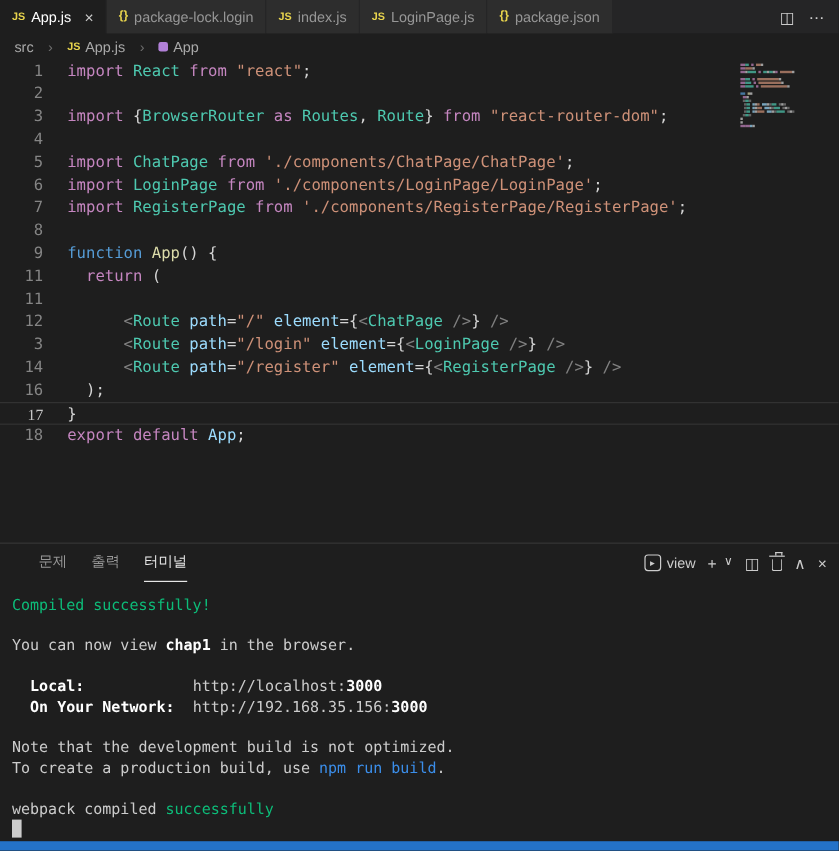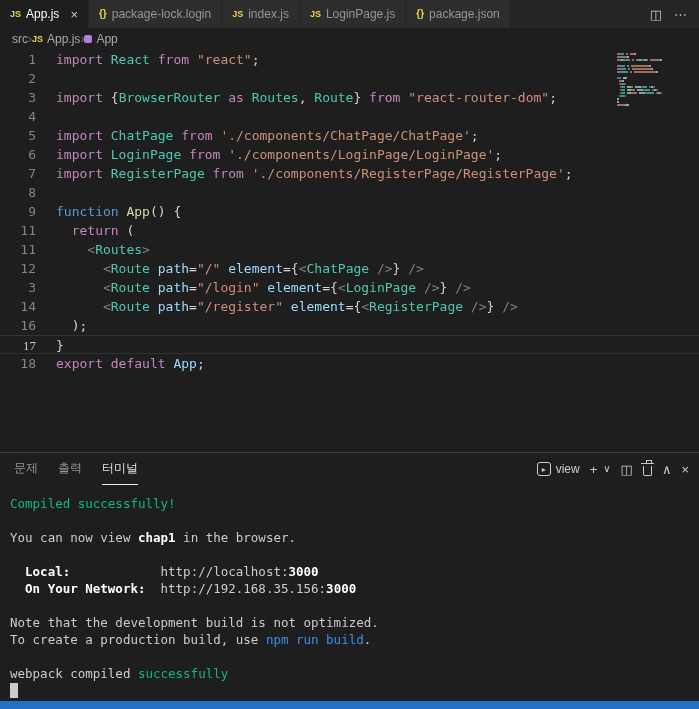--- a/index.html
+++ b/index.html
@@ -19,42 +19,42 @@
   .tab.active { background:#1e1e1e; color:#ffffff; }
   .file-icon { font-weight:bold; font-size:9px; line-height:1; }
   .file-icon.js { color:#e8d44d; }
   .file-icon.json { color:#e8d44d; font-size:10px; }
   .tab-close { margin-left:6px; color:#cccccc; font-size:13px; }
   .tab-actions { margin-left:auto; display:flex; align-items:center; gap:12px; padding:0 12px; color:#cccccc; }
   .action { font-size:13px; cursor:pointer; line-height:1; }
   .action.small { font-size:10px; margin-left:-4px; }
 
   
-  .breadcrumb { height:22px; display:flex; align-items:center; gap:0; padding:0 0 0 12px;
+  .breadcrumb { height:22px; display:flex; align-items:center; gap:12px; padding:0 0 0 12px;
                 font-size:12px; color:#a9a9a9; flex-shrink:0; background:#1e1e1e; }
   .bc-item { display:inline-flex; align-items:center; gap:4px; cursor:pointer; }
   .bc-sep { color:#6e6e6e; font-size:12px; }
   .symbol-icon { width:8px; height:8px; border-radius:2px; display:inline-block; }
 
   
   .editor { height:402px; position:relative; overflow:hidden; background:#1e1e1e; flex-shrink:0; }
   .code-line { display:flex; height:19px; line-height:19px;
                font-family:"DejaVu Sans Mono","Liberation Mono",monospace; font-size:13px; cursor:text; }
   .line-number { width:36px; text-align:right; color:#858585; flex-shrink:0; user-select:none; }
   .code-text { padding-left:20px; white-space:pre; }
   .code-line.current { border-top:1px solid #323232; border-bottom:1px solid #323232; }
   .code-line.current .line-number { color:#c6c6c6;font-family:Liberation Serif, serif; }
 
   .minimap { position:absolute; top:3px; right:12px; width:70px; }
   .mm-line { height:2px; margin-bottom:1px; font-size:0; white-space:nowrap; }
   .mm-tok { display:inline-block; height:2px; opacity:0.7; }
 
   
   .panel { height:249px; border-top:1px solid #3c3c3c; display:flex; flex-direction:column; flex-shrink:0; }
-  .panel-header { height:32px; display:flex; align-items:center; padding:0 10px 0 14px; flex-shrink:0;justify-content:flex-end; }
+  .panel-header { height:32px; display:flex; align-items:center; padding:0 10px 0 32px; flex-shrink:0;justify-content:flex-end; }
   .panel-tabs { display:flex; gap:20px; height:100%; }
   .panel-tab { color:#969696; font-size:12px; display:flex; align-items:center; height:100%;
                border-bottom:1px solid transparent; cursor:pointer; white-space:nowrap; }
   .panel-tab.active { color:#e7e7e7; border-bottom-color:#e7e7e7; }
   .panel-toolbar { margin-left:auto; display:flex; align-items:center; gap:10px; color:#cccccc; }
   .shell-badge { display:inline-flex; align-items:center; gap:5px; font-size:12px; cursor:pointer; }
   .shell-icon { width:14px; height:14px; border:1px solid #cccccc; border-radius:3px;
                 display:inline-flex; align-items:center; justify-content:center; font-size:8px; }
   .trash { position:relative; width:9px; height:10px; border:1px solid #cccccc; border-top:none;
            border-radius:0 0 2px 2px; margin-top:4px; cursor:pointer; }
@@ -159,21 +159,20 @@
         <div class="code-line">
           <span class="line-number">9</span>
           <span class="code-text"><span style="color: rgb(86, 156, 214);">function</span><span style="color: rgb(212, 212, 212);"> </span><span style="color: rgb(220, 220, 170);">App</span><span style="color: rgb(212, 212, 212);">() {</span></span>
         </div>
         <div class="code-line">
           <span class="line-number">11</span>
           <span class="code-text"><span style="color: rgb(212, 212, 212);">  </span><span style="color: rgb(197, 134, 192);">return</span><span style="color: rgb(212, 212, 212);"> (</span></span>
         </div>
         <div class="code-line">
           <span class="line-number">11</span>
-          <span class="code-text"><span style="color: rgb(212, 212, 212);">    </span><span style="color: rgb(128, 128, 128);">&lt;</span><span style="color: rgb(78, 201, 176);">Routes</span><span style="color: rgb(128, 128, 128);">&gt;</span></span>
         </div>
         <div class="code-line">
           <span class="line-number">12</span>
           <span class="code-text"><span style="color: rgb(212, 212, 212);">      </span><span style="color: rgb(128, 128, 128);">&lt;</span><span style="color: rgb(78, 201, 176);">Route</span><span style="color: rgb(212, 212, 212);"> </span><span style="color: rgb(156, 220, 254);">path</span><span style="color: rgb(212, 212, 212);">=</span><span style="color: rgb(206, 145, 120);">"/"</span><span style="color: rgb(212, 212, 212);"> </span><span style="color: rgb(156, 220, 254);">element</span><span style="color: rgb(212, 212, 212);">={</span><span style="color: rgb(128, 128, 128);">&lt;</span><span style="color: rgb(78, 201, 176);">ChatPage</span><span style="color: rgb(212, 212, 212);"> </span><span style="color: rgb(128, 128, 128);">/&gt;</span><span style="color: rgb(212, 212, 212);">} </span><span style="color: rgb(128, 128, 128);">/&gt;</span></span>
         </div>
         <div class="code-line">
           <span class="line-number">3</span>
           <span class="code-text"><span style="color: rgb(212, 212, 212);">      </span><span style="color: rgb(128, 128, 128);">&lt;</span><span style="color: rgb(78, 201, 176);">Route</span><span style="color: rgb(212, 212, 212);"> </span><span style="color: rgb(156, 220, 254);">path</span><span style="color: rgb(212, 212, 212);">=</span><span style="color: rgb(206, 145, 120);">"/login"</span><span style="color: rgb(212, 212, 212);"> </span><span style="color: rgb(156, 220, 254);">element</span><span style="color: rgb(212, 212, 212);">={</span><span style="color: rgb(128, 128, 128);">&lt;</span><span style="color: rgb(78, 201, 176);">LoginPage</span><span style="color: rgb(212, 212, 212);"> </span><span style="color: rgb(128, 128, 128);">/&gt;</span><span style="color: rgb(212, 212, 212);">} </span><span style="color: rgb(128, 128, 128);">/&gt;</span></span>
         </div>
         <div class="code-line">

